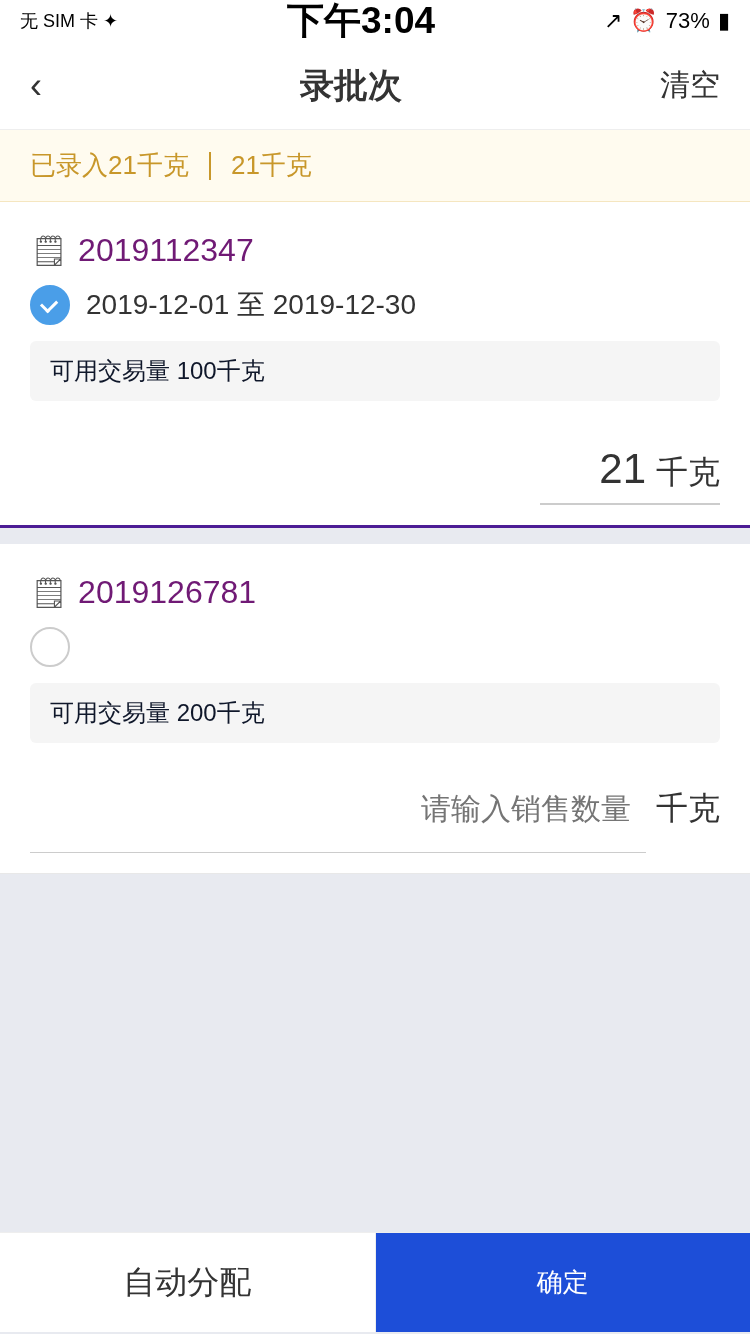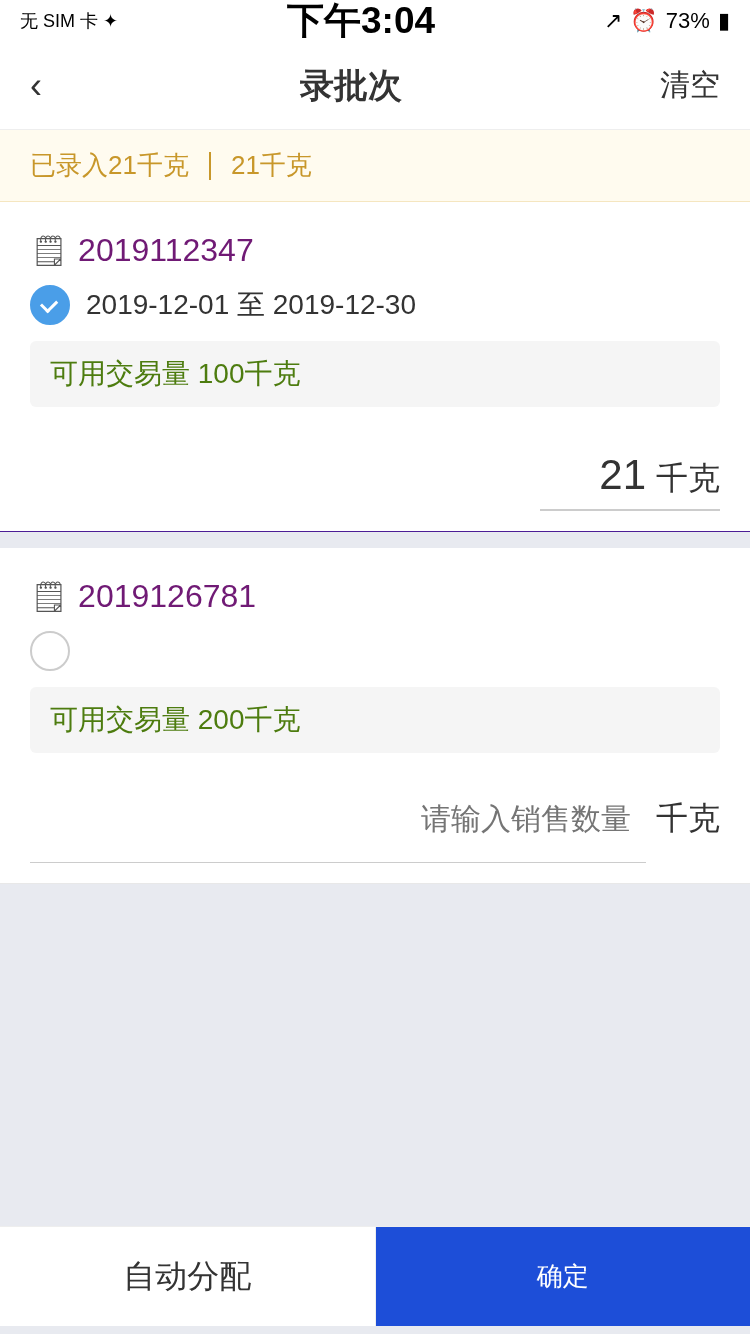--- a/index.html
+++ b/index.html
@@ -141,34 +141,34 @@
       display: block;
     }
     .batch-date {
       font-size: 28px;
       color: #333;
     }
     .batch-qty-bar {
       background: #f5f5f5;
       border-radius: 6px;
       padding: 14px 20px;
-      font-size: 28px;
-      color: #4d7c0f;
+      font-size: 24px;
+      color: #0f172a;
       margin-left: 0;
     }
 
     
     .amount-row {
       background: #fff;
       display: flex;
       justify-content: flex-end;
       align-items: baseline;
       padding: 20px 30px 20px 30px;
       gap: 10px;
-      border-bottom: 1px solid #4c1d95;
+      border-bottom: 3px solid #4c1d95;
     }
     .amount-value {
       font-size: 42px;
       font-weight: 500;
       color: #333;
     }
     .amount-unit {
       font-size: 32px;
       color: #333;
     }
@@ -212,21 +212,21 @@
     
     .bottom-space {
       width: 750px;
       height: 490px;
       background: #e8eaf0;
     }
 
     
     .footer {
       position: fixed;
-      bottom: 8px;
+      bottom: 2px;
       width: 750px;
       height: 100px;
       display: flex;
       background: #fff;
       border-top: 1px solid #eee;
     }
     .footer-left {
       flex: 1;
       display: flex;
       align-items: center;

